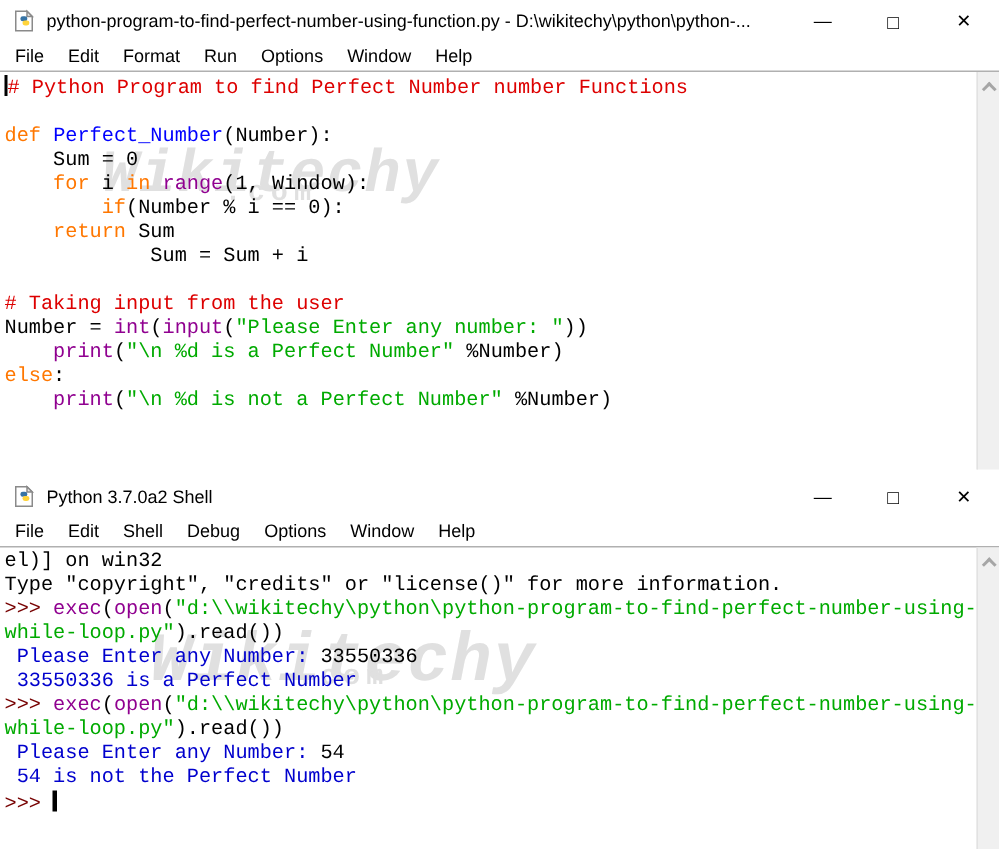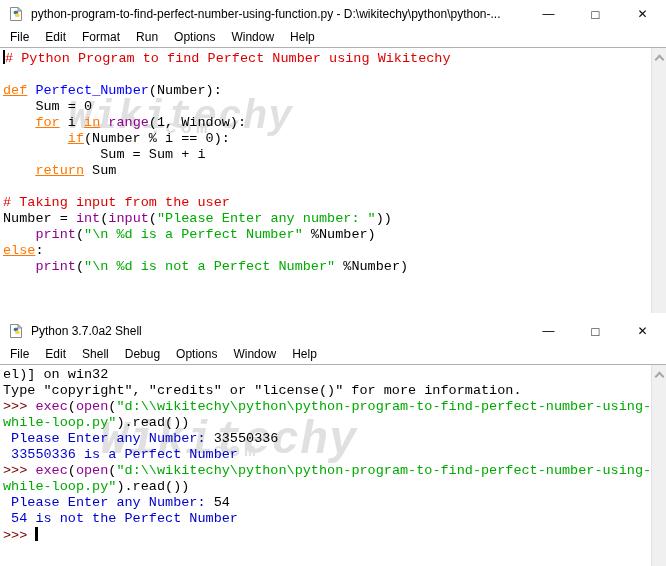--- a/index.html
+++ b/index.html
@@ -29,21 +29,21 @@
     border-top:1px solid var(--border); overflow:hidden;
     font-family:"Liberation Mono","DejaVu Sans Mono",monospace;
     font-size:13.5px; line-height:16px; padding:2px 17px 0 3px;
   }
   .editor .textarea { top:47px; }
   .shell  .textarea { top:47px; }
 
   .code-line { white-space:pre; min-height:16px; position:relative; z-index:1; }
   .t-pl  { color:#000; }
   .t-com { color:var(--comment); }
-  .t-kw  { color:var(--keyword);text-decoration:underline; }
+  .t-kw  { color:var(--keyword); }
   .t-bi  { color:var(--builtin); }
   .t-str { color:var(--string); }
   .t-def { color:var(--defname); }
   .t-out { color:var(--stdout); }
   .t-pr  { color:var(--prompt); }
   .caret { display:inline-block; width:2px; height:14px; background:#000;
            vertical-align:-2px; }
   .shell .caret { width:3px; }
 
   .scrollbar {
@@ -95,28 +95,28 @@
         <span class="menu-item">Run</span>
         <span class="menu-item">Options</span>
         <span class="menu-item">Window</span>
         <span class="menu-item">Help</span>
       </nav>
     <div class="textarea">
       <div class="watermark">
         <span>Wikitechy</span>
         <span class="wm-sub">.com</span>
       </div>
-    <div class="code-line"><span class="caret"></span><span class="t-com"># Python Program to find Perfect Number using Wikitechy</span></div>
+    <div class="code-line"><span class="caret"></span><span class="t-com"># Python Program to find Perfect Number number Functions</span></div>
         <div class="code-line"></div>
         <div class="code-line"><span class="t-kw">def</span><span class="t-pl"> </span><span class="t-def">Perfect_Number</span><span class="t-pl">(Number):</span></div>
         <div class="code-line"><span class="t-pl">    Sum = 0</span></div>
         <div class="code-line"><span class="t-pl">    </span><span class="t-kw">for</span><span class="t-pl"> i </span><span class="t-kw">in</span><span class="t-pl"> </span><span class="t-bi">range</span><span class="t-pl">(1, Window):</span></div>
         <div class="code-line"><span class="t-pl">        </span><span class="t-kw">if</span><span class="t-pl">(Number % i == 0):</span></div>
+        <div class="code-line"><span class="t-pl">    </span><span class="t-kw">return</span><span class="t-pl"> Sum</span></div>
         <div class="code-line"><span class="t-pl">            Sum = Sum + i</span></div>
-        <div class="code-line"><span class="t-pl">    </span><span class="t-kw">return</span><span class="t-pl"> Sum</span></div>
         <div class="code-line"></div>
         <div class="code-line"><span class="t-com"># Taking input from the user</span></div>
         <div class="code-line"><span class="t-pl">Number = </span><span class="t-bi">int</span><span class="t-pl">(</span><span class="t-bi">input</span><span class="t-pl">(</span><span class="t-str">"Please Enter any number: "</span><span class="t-pl">))</span></div>
         <div class="code-line"><span class="t-pl">    </span><span class="t-bi">print</span><span class="t-pl">(</span><span class="t-str">"\n %d is a Perfect Number"</span><span class="t-pl"> %Number)</span></div>
         <div class="code-line"><span class="t-kw">else</span><span class="t-pl">:</span></div>
         <div class="code-line"><span class="t-pl">    </span><span class="t-bi">print</span><span class="t-pl">(</span><span class="t-str">"\n %d is not a Perfect Number"</span><span class="t-pl"> %Number)</span></div>
       </div>
     <div class="scrollbar">
       <span class="chev-up"></span>
     </div>

